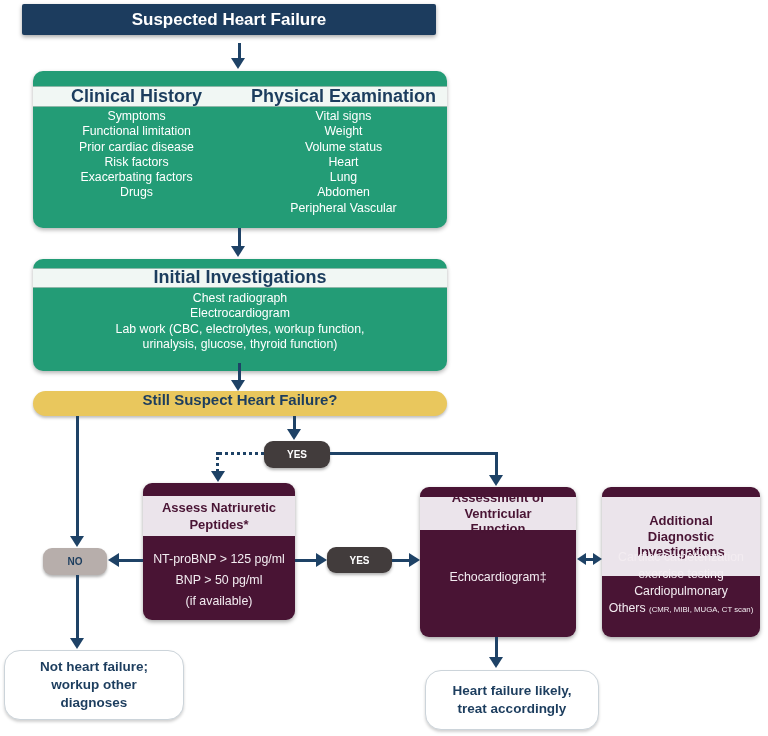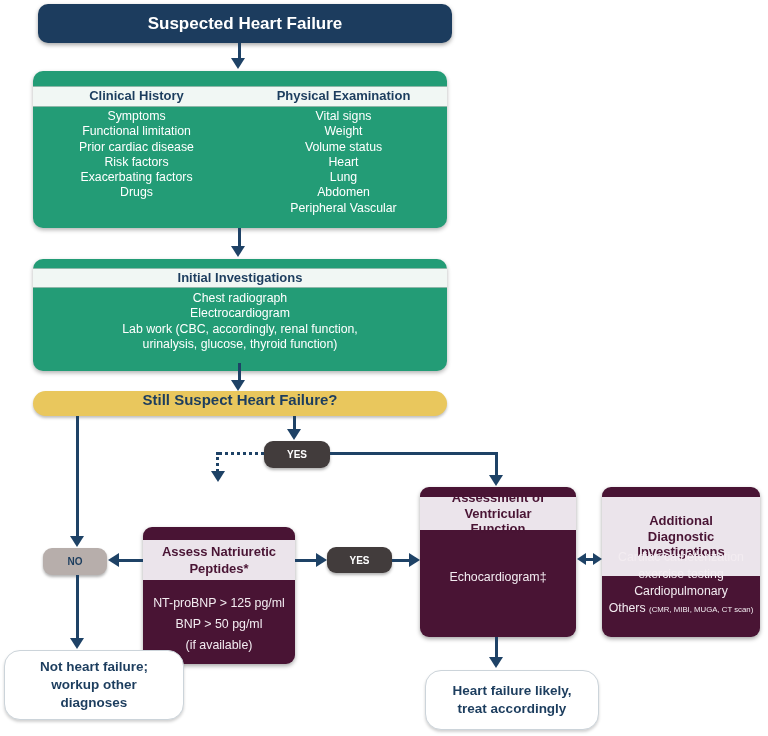--- a/index.html
+++ b/index.html
@@ -24,34 +24,34 @@
   .vline{position:absolute;width:3px;background:var(--navy);}
   .hline{position:absolute;height:3px;background:var(--navy);}
   .vdot{position:absolute;width:0;border-left:3px dotted var(--navy);}
   .hdot{position:absolute;height:0;border-top:3px dotted var(--navy);}
   .tri{position:absolute;width:0;height:0;}
   .tri-down{border-left:7px solid transparent;border-right:7px solid transparent;border-top:11px solid var(--navy);}
   .tri-left{border-top:7px solid transparent;border-bottom:7px solid transparent;border-right:11px solid var(--navy);}
   .tri-right{border-top:7px solid transparent;border-bottom:7px solid transparent;border-left:11px solid var(--navy);}
   
   .start-box{
-    left:38px;top:4px;width:414px;height:39px;background:var(--navy-box);
-    border-radius:10px;color:#ffffff;font-size:17px;font-weight:bold;
+    left:22px;top:4px;width:414px;height:31px;background:var(--navy-box);
+    border-radius:2px;color:#ffffff;font-size:17px;font-weight:bold;
     display:flex;align-items:center;justify-content:center;
     box-shadow:0 2px 4px rgba(0,0,0,.35);
   }
   .green-box{
     background:var(--green);border-radius:10px;box-shadow:0 2px 4px rgba(0,0,0,.3);
     color:#ffffff;overflow:hidden;
   }
   .gb-strip{
     position:absolute;left:0;right:0;background:var(--green-strip);
     border-top:1px solid #8fb7a9;border-bottom:1px solid #8fb7a9;
   }
-  .gb-header{position:relative;color:var(--ink);font-size:13px;font-weight:bold;text-align:center;}
+  .gb-header{position:relative;color:var(--ink);font-size:18px;font-weight:bold;text-align:center;}
   .gb-line{font-size:12.3px;line-height:15.3px;text-align:center;color:#ffffff;}
   .col{position:absolute;top:0;width:207px;}
   .yellow-bar{
     left:33px;top:391px;width:414px;height:25px;background:var(--yellow);
     border-radius:12.5px;color:var(--ink);font-size:15px;font-weight:bold;
     display:flex;align-items:flex-start;justify-content:center;
     box-shadow:0 2px 3px rgba(0,0,0,.25);
   }
   .pill{
     position:absolute;border-radius:9px;font-weight:bold;font-size:10px;
@@ -125,21 +125,21 @@
 
   <div class="vline" style="left:238px;top:228px;height:18px;"></div>
   <div class="tri tri-down" style="left:231px;top:246px;"></div>
 
   <div class="abs green-box" style="left:33px;top:259px;width:414px;height:112px;">
     <div class="gb-strip" style="top:9px;height:18px;"></div>
     <div class="gb-header" style="position:relative;margin-top:10px;height:17px;line-height:17px;">Initial Investigations</div>
     <div style="margin-top:5px;">
       <div class="gb-line">Chest radiograph</div>
       <div class="gb-line">Electrocardiogram</div>
-      <div class="gb-line">Lab work (CBC, accordingly, renal function,</div>
+      <div class="gb-line">Lab work (CBC, electrolytes, workup function,</div>
       <div class="gb-line">urinalysis, glucose, thyroid function)</div>
     </div>
   </div>
 
   <div class="vline" style="left:238px;top:363px;height:18px;"></div>
   <div class="tri tri-down" style="left:231px;top:380px;"></div>
 
   <div class="abs yellow-bar">
     <span>Still Suspect Heart Failure?</span>
   </div>
@@ -159,21 +159,21 @@
   </div>
 
   <div class="hdot" style="left:219px;top:452px;width:45px;"></div>
   <div class="vdot" style="left:216px;top:452px;height:20px;"></div>
   <div class="tri tri-down" style="left:211px;top:471px;"></div>
 
   <div class="hline" style="left:330px;top:452px;width:168px;"></div>
   <div class="vline" style="left:495px;top:452px;height:24px;"></div>
   <div class="tri tri-down" style="left:489px;top:475px;"></div>
 
-  <div class="maroon-box" style="left:143px;top:483px;width:152px;height:137px;margin-top:44px;">
+  <div class="maroon-box" style="left:143px;top:483px;width:152px;height:137px;">
     <div class="mb-strip" style="top:13px;height:40px;line-height:17px;padding:0 12px;">Assess Natriuretic Peptides*</div>
     <div class="mb-body" style="top:66px;">
       <div class="mb-line">NT-proBNP &gt; 125 pg/ml</div>
       <div class="mb-line">BNP &gt; 50 pg/ml</div>
       <div class="mb-line">(if available)</div>
     </div>
   </div>
 
   <div class="hline" style="left:119px;top:559px;width:24px;"></div>
   <div class="tri tri-left" style="left:108px;top:553px;"></div>

